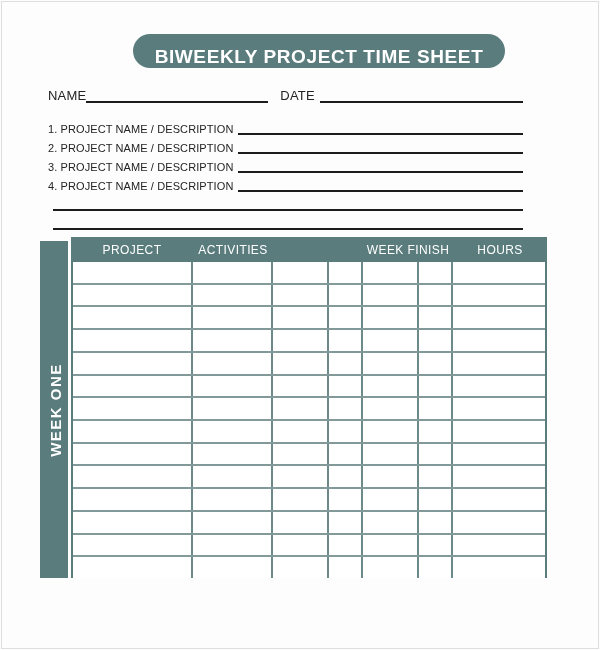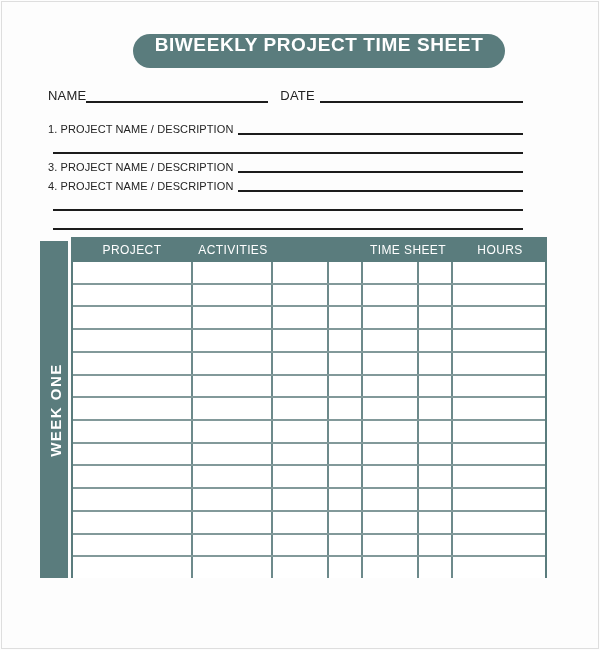--- a/index.html
+++ b/index.html
@@ -19,21 +19,21 @@
     position:relative;width:600px;height:650px;
     background:#fdfdfd;overflow:hidden;
   }
   .page-border{
     position:absolute;inset:1px;border:1px solid #dedede;pointer-events:none;
   }
   
   .banner{
     position:absolute;left:133px;top:34px;width:372px;height:34px;
     background:var(--teal);border-radius:17px;
-    display:flex;align-items:flex-start;justify-content:center;
+    display:flex;align-items:flex-end;justify-content:center;
   }
   .banner-title{
     color:#fff;font-size:19px;font-weight:bold;letter-spacing:.6px;white-space:nowrap;
   }
   
   .meta-row{
     position:absolute;left:48px;top:87px;width:475px;height:16px;
     display:flex;align-items:flex-end;
     font-size:13px;color:var(--ink);letter-spacing:.2px;
   }
@@ -121,20 +121,21 @@
     <span class="meta-label">DATE</span>
     <span class="rule date-rule"></span>
   </div>
 
   <div class="project-lines">
     <div class="project-line">
       <span class="project-label">1. PROJECT NAME / DESCRIPTION</span>
       <span class="rule"></span>
     </div>
     <div class="project-line">
+      <span class="project-label">2. PROJECT NAME / DESCRIPTION</span>
       <span class="rule"></span>
     </div>
     <div class="project-line">
       <span class="project-label">3. PROJECT NAME / DESCRIPTION</span>
       <span class="rule"></span>
     </div>
     <div class="project-line">
       <span class="project-label">4. PROJECT NAME / DESCRIPTION</span>
       <span class="rule"></span>
     </div>
@@ -143,21 +144,21 @@
     </div>
     <div class="project-line">
       <span class="rule"></span>
     </div>
   </div>
 
   <div class="thead">
     <span class="th h0">PROJECT</span>
     <span class="th h1">ACTIVITIES</span>
     <span class="th h2">TIME START</span>
-    <span class="th h3">TIME SHEET</span>
+    <span class="th h3">WEEK FINISH</span>
     <span class="th h4">HOURS</span>
   </div>
 
   <div class="sidebar">
     <span class="week-label">WEEK ONE</span>
   </div>
 
   <div class="tbody" id="tbody">
       <div class="trow">
         <div class="tcell b0"></div>

